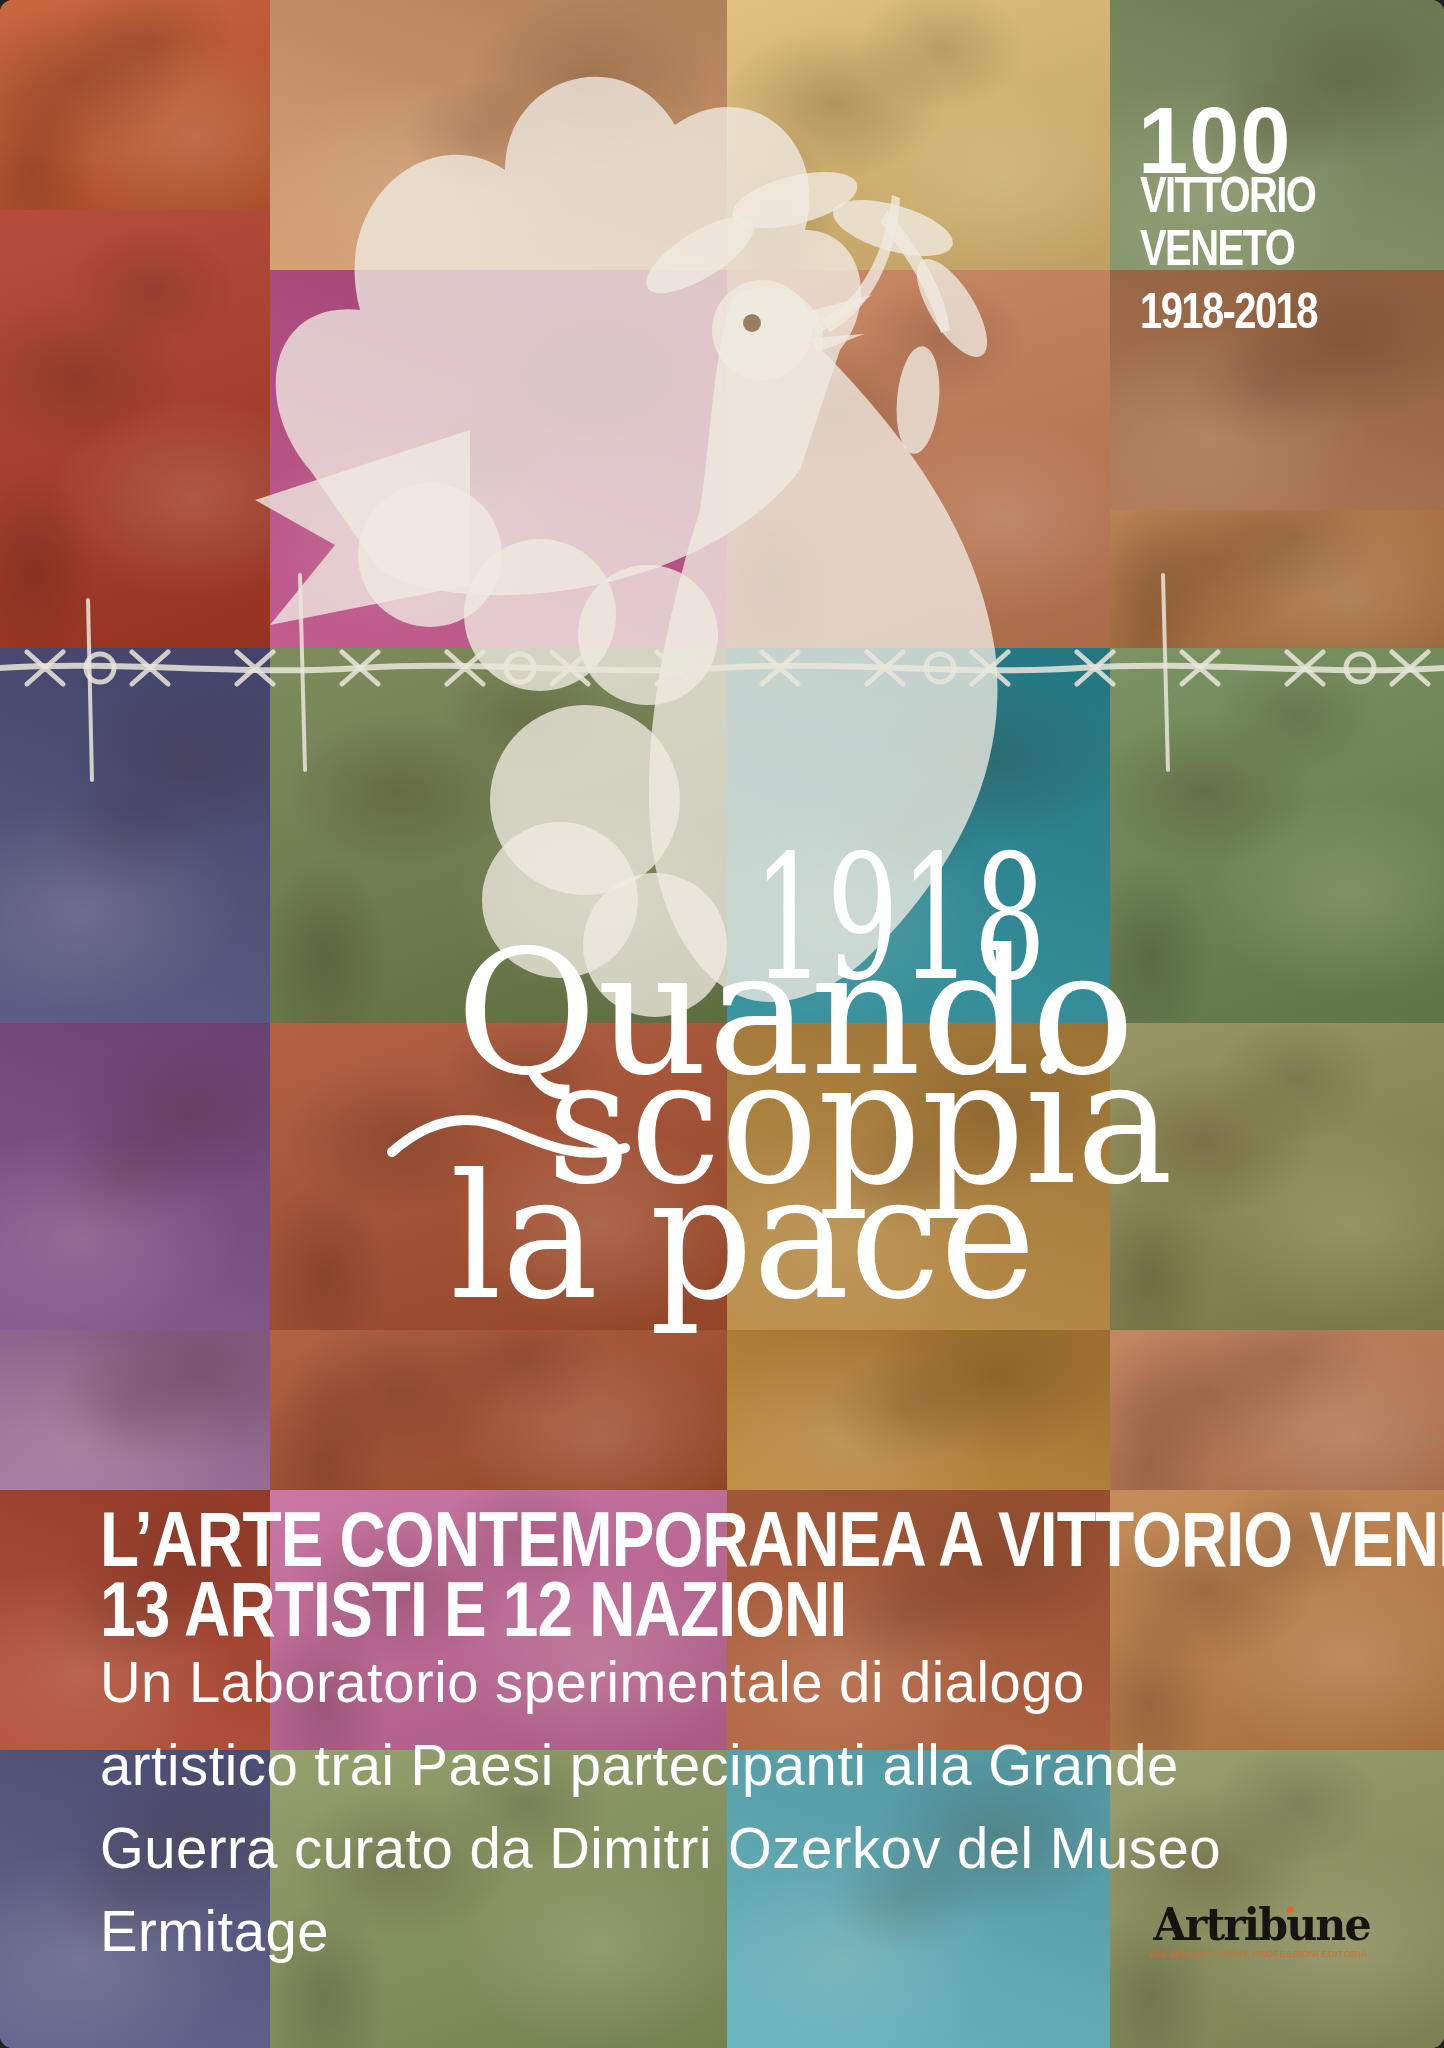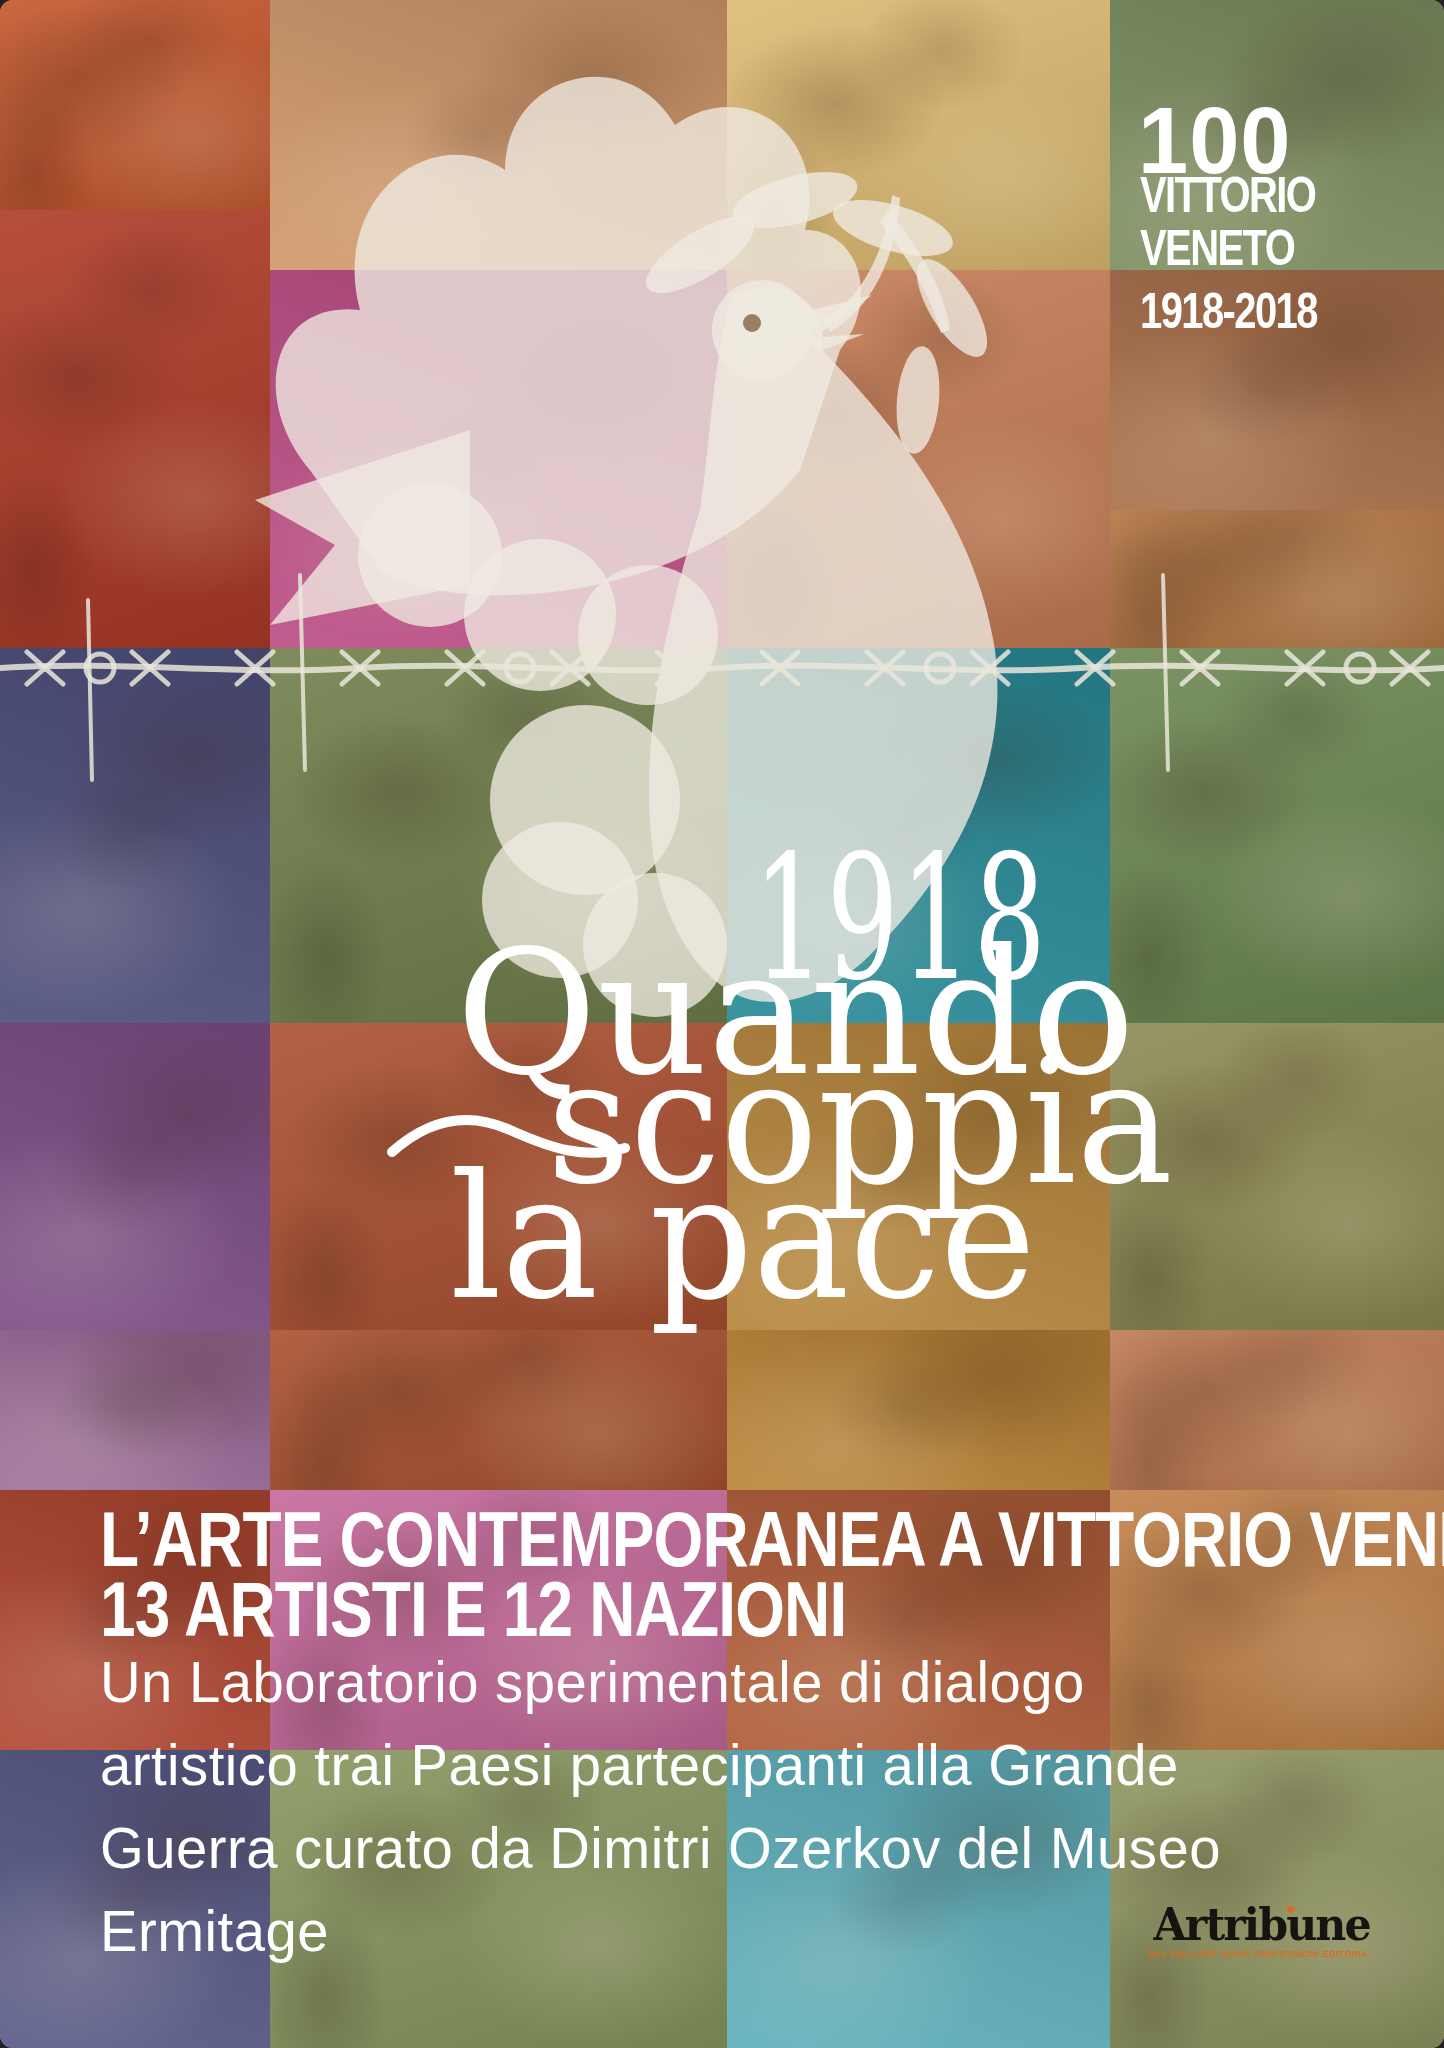--- a/index.html
+++ b/index.html
@@ -57,21 +57,21 @@
     transform:scaleX(.97);transform-origin:left top;white-space:nowrap;
   }
   
   .logo{position:absolute;left:1148px;top:1902px;width:220px;text-align:center;}
   .logo-text{
     font-family:"DejaVu Serif",serif;font-weight:bold;font-size:45px;line-height:1;
     letter-spacing:-2px;color:#171310;transform:scaleX(.95);transform-origin:center top;display:block;
   }
   .logo-tagline{
     margin-top:2px;display:flex;align-items:center;justify-content:center;gap:4px;
-    color:#e06820;font-size:9px;letter-spacing:.4px;white-space:nowrap;font-weight:bold;
+    color:#e06820;font-size:9px;letter-spacing:.4px;white-space:nowrap;font-weight:normal;
   }
   .logo-tagline::before,.logo-tagline::after{
     content:"";display:block;width:26px;height:2px;background:#2a241e;
   }
   .logo-dot{position:absolute;left:139px;top:4px;width:7px;height:7px;border-radius:50%;background:#e06820;}
 </style>
 </head>
 <body>
 
 <div class="poster">

